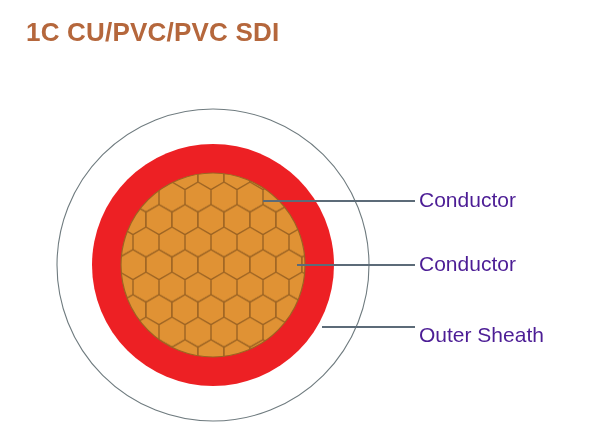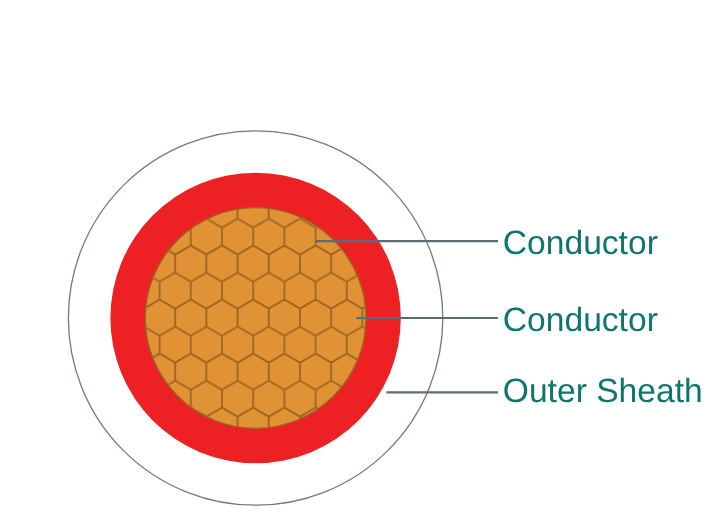--- a/index.html
+++ b/index.html
@@ -34,34 +34,35 @@
     position: absolute;
     left: 0;
     top: 0;
     width: 603px;
     height: 441px;
   }
 
   
   .lead-label {
     position: absolute;
-    font-size: 28px;
-    color: #0f766e;
+    font-size: 21px;
+    color: #4c1d95;
     white-space: nowrap;
     line-height: 1;
   }
   #label-conductor   { left: 419px; top: 189px; }
   #label-insulation  { left: 419px; top: 253px; }
-  #label-sheath      { left: 419px; top: 312px; }
+  #label-sheath      { left: 419px; top: 324px; }
 </style>
 </head>
 <body>
 
 <div id="root">
 
+  <div id="title">1C CU/PVC/PVC SDI</div>
 
   <svg id="diagram" viewBox="0 0 603 441">
 
     <defs>
 
       <pattern id="hexPattern" width="26" height="45.033" patternUnits="userSpaceOnUse" patternTransform="translate(3,2)">
         <g fill="#e09234" stroke="#9c6322" stroke-width="1.4">
           <polygon points="13,0 26,7.506 26,22.517 13,30.022 0,22.517 0,7.506"></polygon>
           <polygon points="13,45.033 26,52.539 26,67.55 13,75.055 0,67.55 0,52.539"></polygon>
           <polygon points="0,22.517 13,30.022 13,45.033 0,52.539 -13,45.033 -13,30.022"></polygon>

